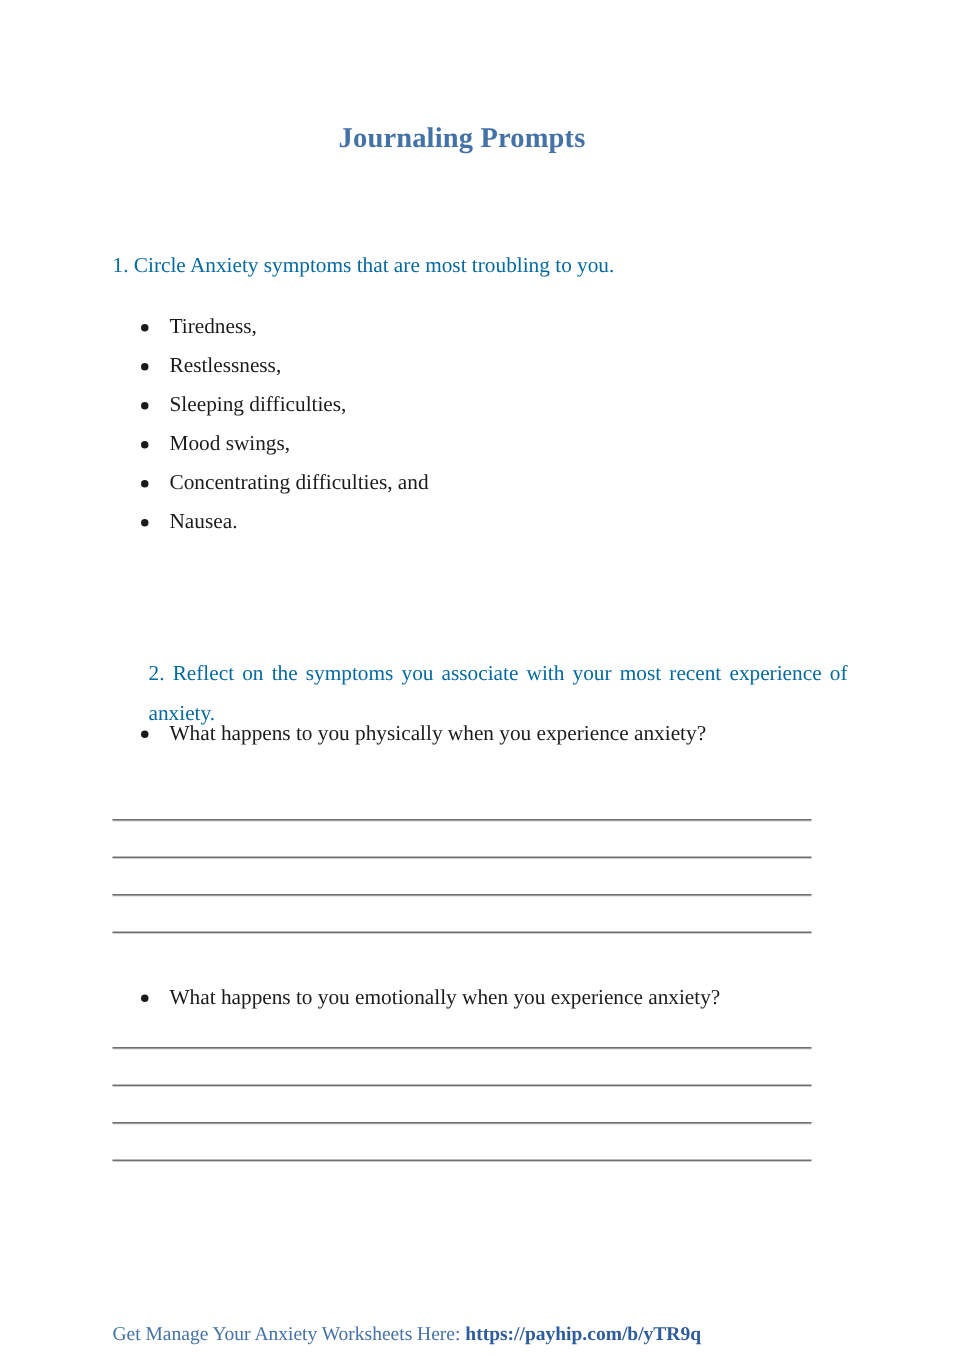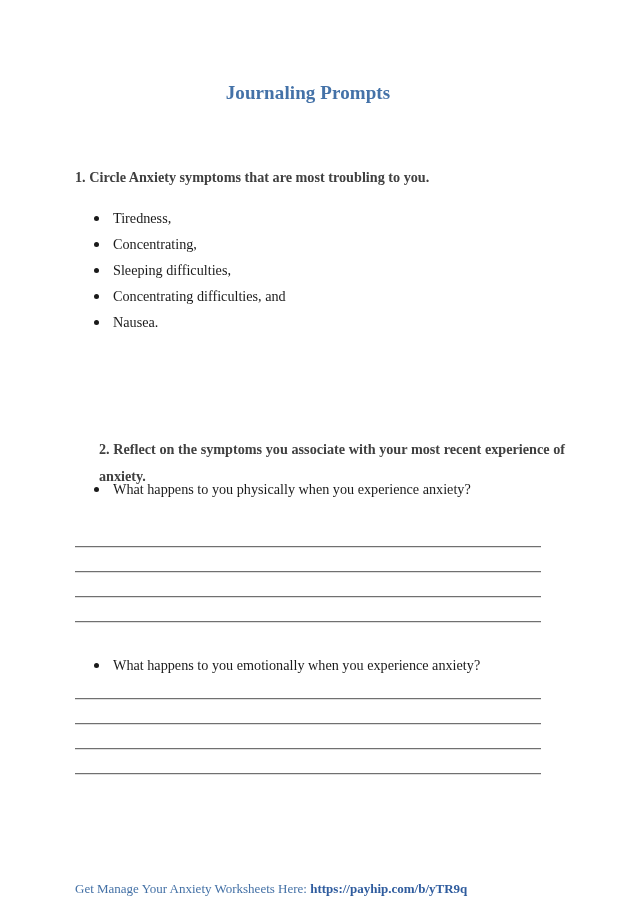--- a/index.html
+++ b/index.html
@@ -45,22 +45,21 @@
   }
 
   .para {
     position: absolute;
     left: 0;
     width: 466px;
     font-size: 14.2px;
     line-height: 27px;
     text-align: justify;
     text-justify: inter-word;
-    color: #404040;
-    font-weight: bold;
+    color: #0369a1;
   }
   .para-1 { top: 164px; text-align: left; }
   .para-2 { top: 436px; margin-left: 24px; }
 
   .bullet-list {
     position: absolute;
     left: 0;
     width: 466px;
     margin: 0;
     padding: 0;
@@ -132,25 +131,29 @@
 
     <div class="para para-1">1. Circle Anxiety symptoms that are most troubling to you.</div>
 
     <ul class="bullet-list bullet-list-1">
       <li class="bullet-item">
         <span class="marker"></span>
         <span>Tiredness,</span>
       </li>
       <li class="bullet-item">
         <span class="marker"></span>
-        <span>Concentrating,</span>
+        <span>Restlessness,</span>
       </li>
       <li class="bullet-item">
         <span class="marker"></span>
         <span>Sleeping difficulties,</span>
+      </li>
+      <li class="bullet-item">
+        <span class="marker"></span>
+        <span>Mood swings,</span>
       </li>
       <li class="bullet-item">
         <span class="marker"></span>
         <span>Concentrating difficulties, and</span>
       </li>
       <li class="bullet-item">
         <span class="marker"></span>
         <span>Nausea.</span>
       </li>
     </ul>

